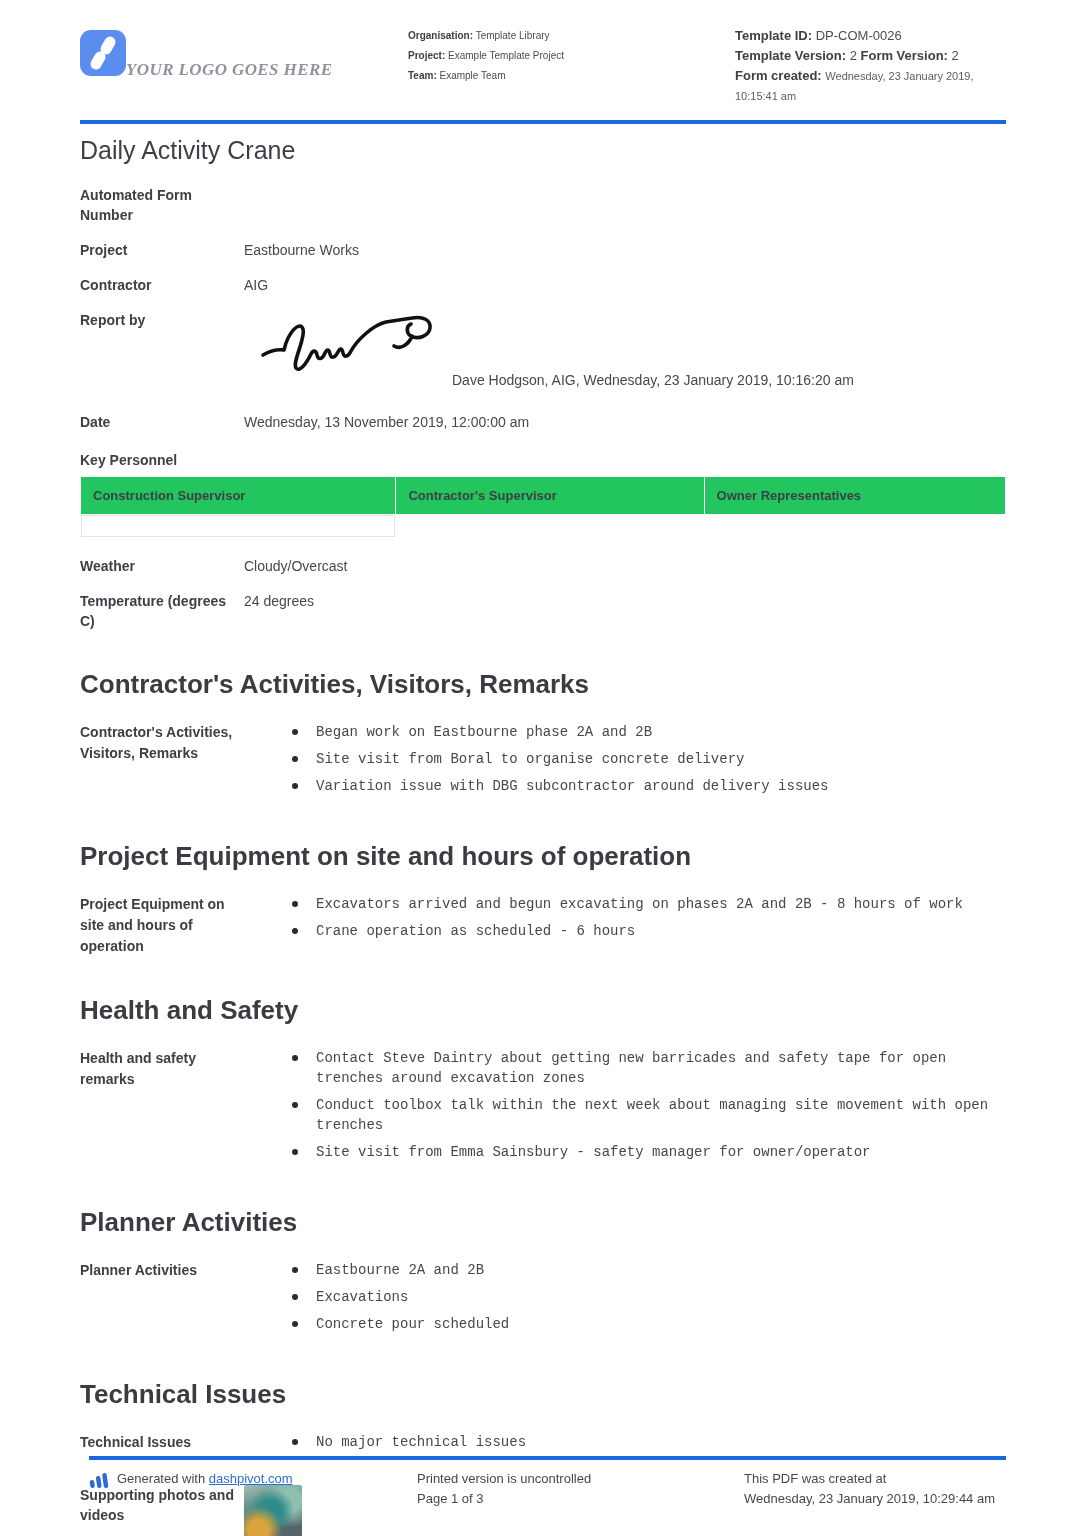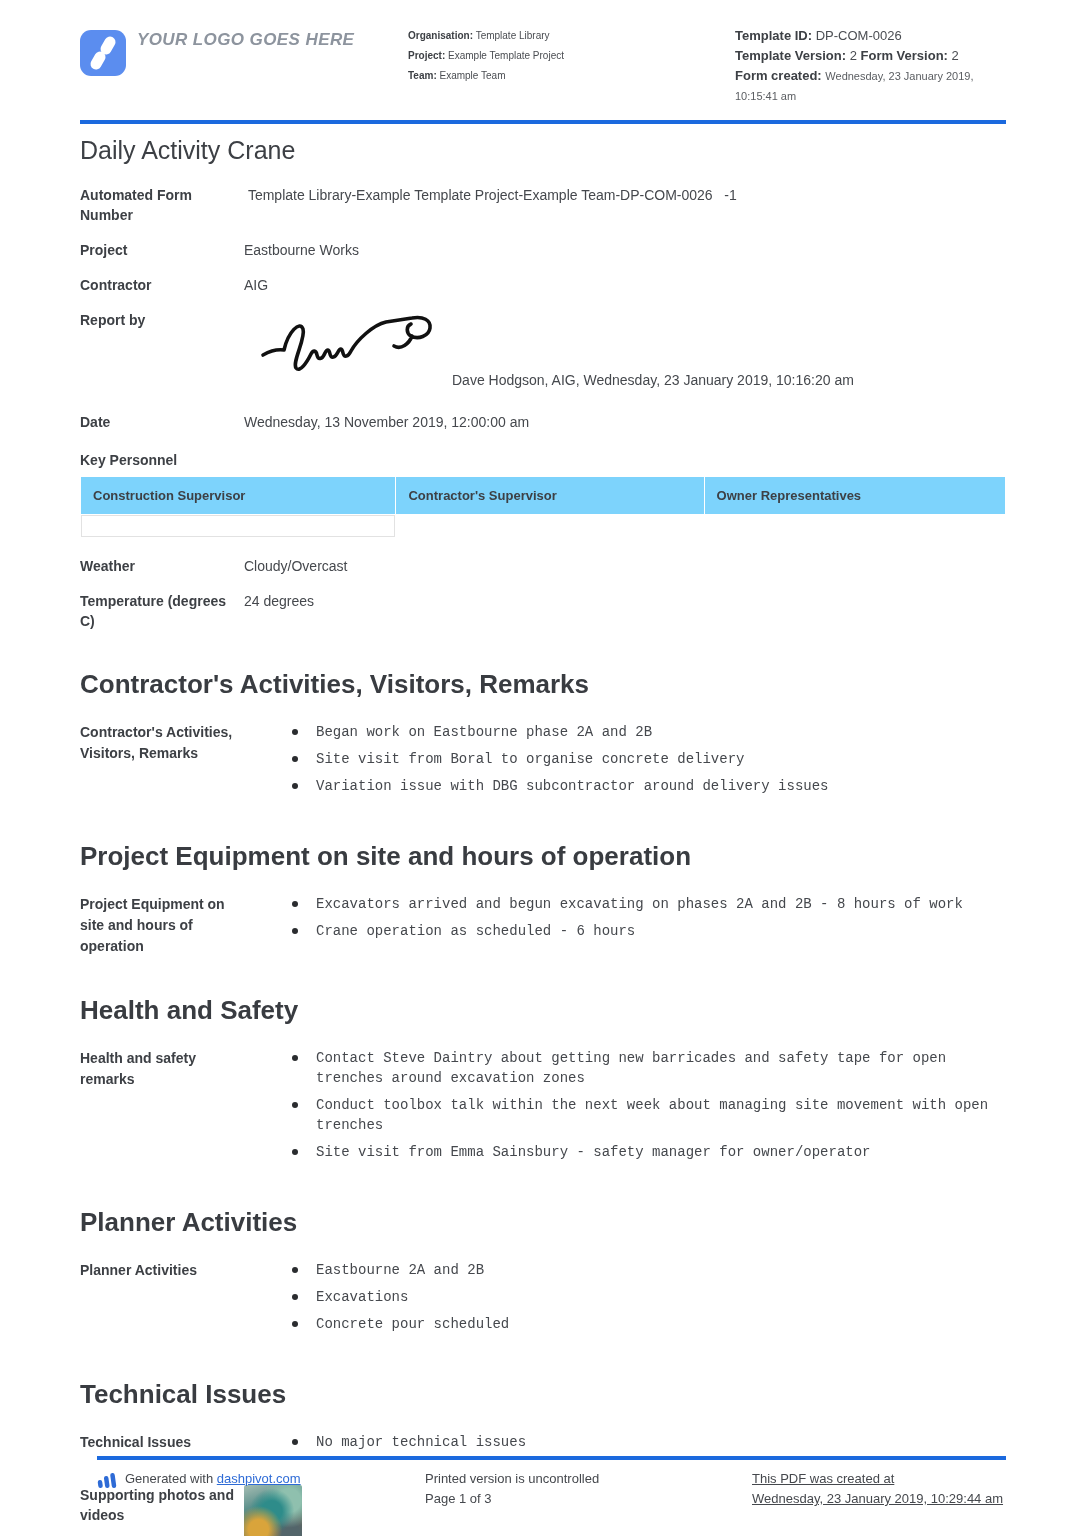--- a/index.html
+++ b/index.html
@@ -5,21 +5,21 @@
   * { box-sizing: border-box; }
   html,body { margin:0; padding:0; background:#ffffff; }
   .page {
     width: 1086px; height: 1536px; position: relative; overflow: hidden;
     background: #ffffff; padding: 26px 80px 0 80px;
     font-family: "Liberation Sans", sans-serif; color: #45484d;
   }
 
   
   .header { display: flex; align-items: flex-start; }
-  .logo-block { width: 328px; display: flex; align-items: flex-start; gap: 11px; padding-top: 4px; }
+  .logo-block { width: 328px; display: flex; align-items: flex-end; padding-top: 4px; font-family: Liberation Serif, serif; }
   .logo-text { font-size: 17px; font-weight: bold; font-style: italic; color: #8d949e; letter-spacing: .4px; white-space: nowrap; }
   .meta-left { width: 327px; font-size: 10px; line-height: 20px; }
   .meta-right { flex: 1; font-size: 13px; line-height: 20px; }
   .lbl { font-weight: bold; color: #3d4045; }
   .val { color: #4a4d52; }
   .created-val { font-size: 11px; color: #5a5d61; }
   .top-rule { height: 4px; background: #1b69de; margin-top: 14px; }
 
   
   .doc-title { font-size: 25px; font-weight: 400; color: #3d4045; margin: 12px 0 20px 0; }
@@ -27,21 +27,21 @@
   .field-label { width: 164px; font-weight: bold; font-size: 14px; line-height: 20px; color: #3d4045; padding-right: 8px; }
   .field-value { flex: 1; font-size: 14px; line-height: 20px; color: #45484d; }
   .prewrap { white-space: pre-wrap; }
   .reportby-value { display: flex; align-items: flex-end; }
   .sig-wrap { width: 208px; padding-left: 16px; }
   .mb-lg { margin-bottom: 22px; }
 
   
   .kp-label { font-weight: bold; font-size: 14px; color: #3d4045; margin: 20px 0 8px 0; }
   table.kp { width: 100%; border-collapse: separate; border-spacing: 1px; margin-bottom: 18px; }
-  table.kp th { background: #7dd3fc; text-align: left; font-size: 13px; font-weight: bold; color: #3d4045; padding: 11px 12px; }
+  table.kp th { background: #22c55e; text-align: left; font-size: 13px; font-weight: bold; color: #3d4045; padding: 11px 12px; }
   table.kp td { background: #fff; border: 1px solid #e2e2e2; font-size: 13px; color: #4a4d52; padding: 10px 12px; }
 
   
   .section-heading { font-size: 26px; font-weight: bold; color: #393c41; margin: 38px 0 22px 0; }
   .section-row { display: flex; margin-bottom: 8px; }
   .section-label { width: 164px; font-weight: bold; font-size: 14px; line-height: 21px; color: #3d4045; padding-right: 8px; }
   ul.bullets { flex: 1; margin: 0; padding: 0 0 0 46px; list-style: none; }
   ul.bullets li { position: relative; padding-left: 26px; font-size: 14px; line-height: 20px; margin-bottom: 7px; color: #45484d; font-family: Liberation Mono, monospace; }
   ul.bullets li::before { content: ""; position: absolute; left: 2px; top: 7px; width: 6px; height: 6px; border-radius: 50%; background: #2a2c2f; }
 
@@ -51,26 +51,26 @@
     width: 58px; height: 62px; border-radius: 2px; filter: blur(.4px);
     background:
       radial-gradient(circle at 25% 72%, #d9a43b 0 16%, rgba(0,0,0,0) 38%),
       radial-gradient(circle at 48% 42%, #2e8c8a 0 22%, rgba(0,0,0,0) 48%),
       radial-gradient(circle at 78% 25%, #8fc0ae 0 18%, rgba(0,0,0,0) 42%),
       radial-gradient(circle at 72% 82%, #53656a 0 22%, rgba(0,0,0,0) 48%),
       linear-gradient(160deg, #a7beb4 0%, #3f7e7c 42%, #6f6a58 72%, #4e5a60 100%);
   }
 
   
-  .footer { position: absolute; left: 97px; right: 80px; top: 1456px; }
+  .footer { position: absolute; left: 89px; right: 80px; top: 1456px; }
   .footer-rule { height: 4px; background: #1b69de; }
   .footer-cols { display: flex; padding-top: 9px; font-size: 13px; line-height: 20px; color: #45484d; }
   .footer-left { width: 328px; display: flex; gap: 8px; align-items: flex-start; }
   .footer-center { width: 327px; }
-  .footer-right { flex: 1; text-decoration: underline; }
+  .footer-right { flex: 1; }
   .footer-link { color: #2e6bd6; text-decoration: underline; cursor: pointer; }
 </style>
 </head>
 <body>
 
 <div class="page">
 
   <div class="header">
     <div class="logo-block">
       <span>
@@ -113,21 +113,20 @@
       </div>
     </div>
   </div>
 
   <div class="top-rule"></div>
 
   <h1 class="doc-title">Daily Activity Crane</h1>
 
   <div class="field-row">
     <div class="field-label">Automated Form Number</div>
-    <div class="field-value prewrap"> Template Library-Example Template Project-Example Team-DP-COM-0026   -1</div>
   </div>
 
   <div class="field-row">
     <div class="field-label">Project</div>
     <div class="field-value">Eastbourne Works</div>
   </div>
 
   <div class="field-row">
     <div class="field-label">Contractor</div>
     <div class="field-value">AIG</div>

